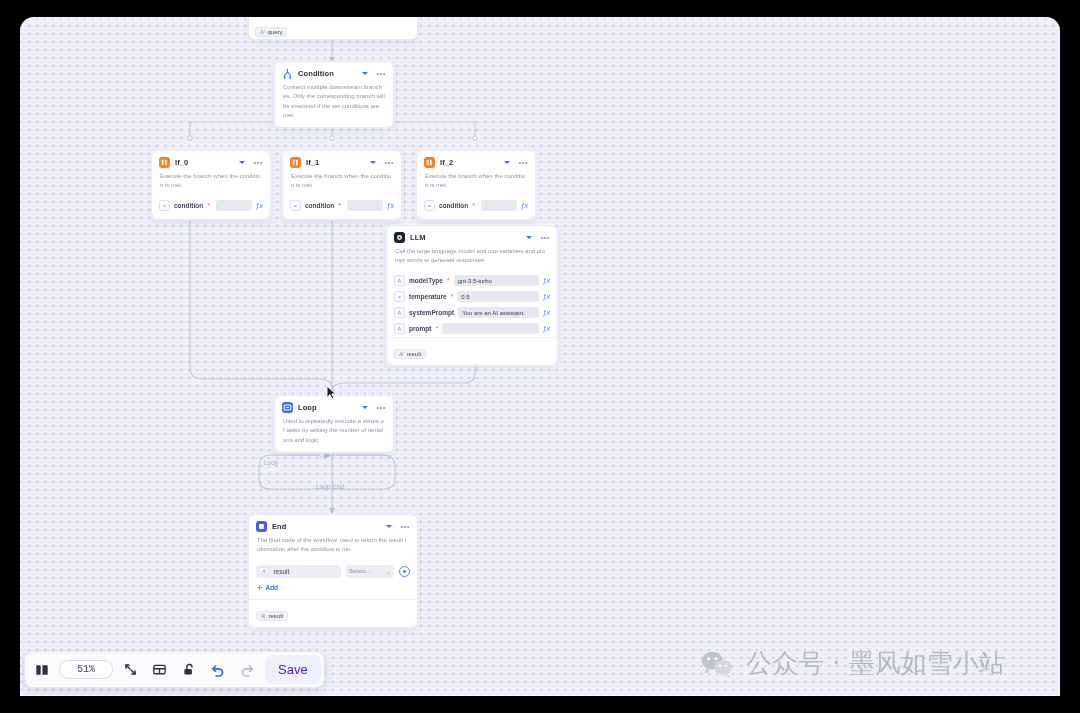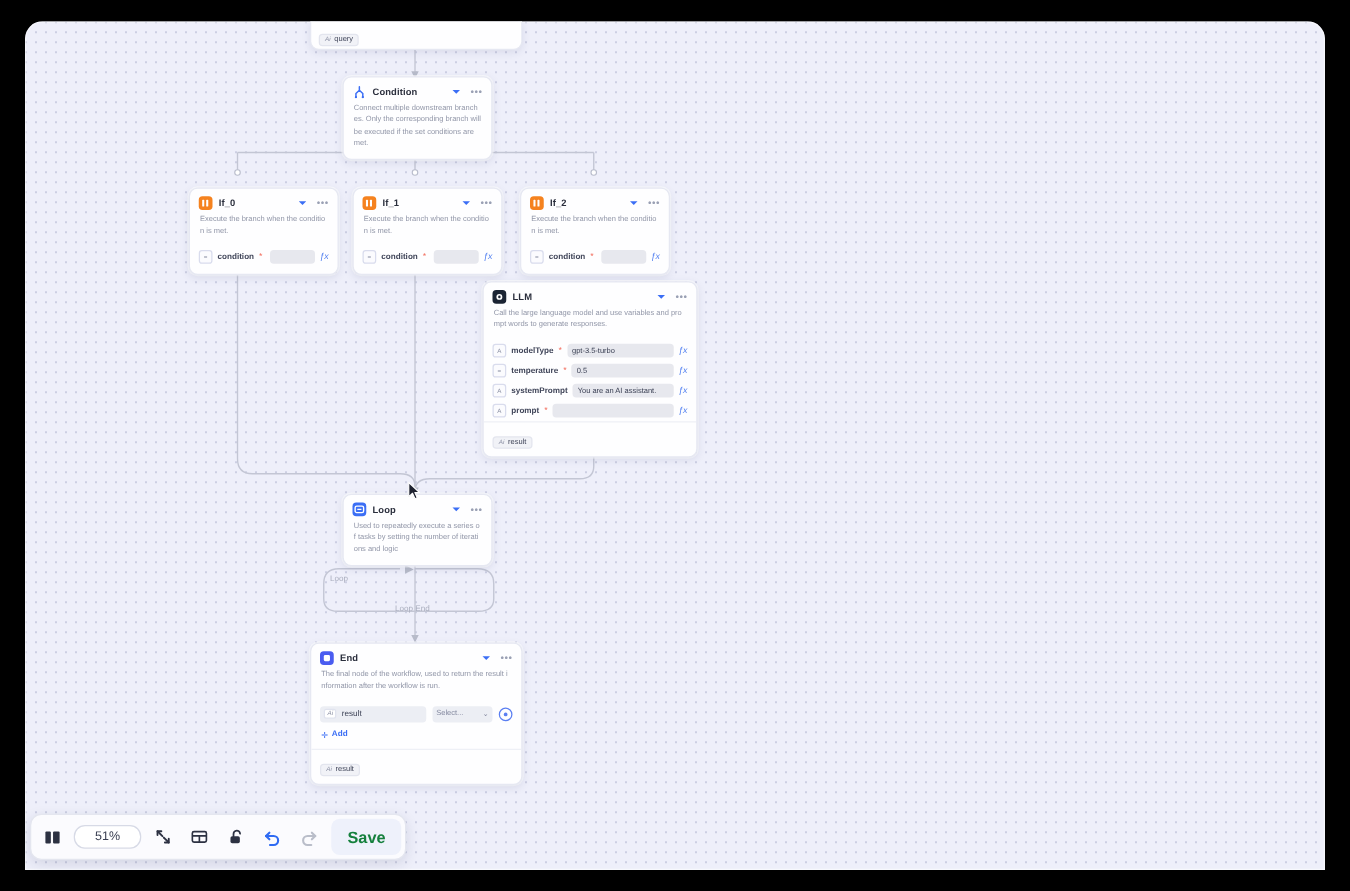--- a/index.html
+++ b/index.html
@@ -114,26 +114,26 @@
   .toolbar{
     position:absolute;left:24px;top:651px;height:35px;
     background:#fbfbfe;border-radius:9px;border:1px solid #e4e6ef;
     box-shadow:0 3px 10px rgba(30,40,80,.13);
     display:flex;align-items:center;padding:0 3px;gap:2px;
   }
   .tb{width:27px;height:27px;display:flex;align-items:center;justify-content:center;border-radius:6px;}
   .zoom-pill{
     height:17px;min-width:38px;border:1px solid #d7dae6;border-radius:9px;background:#fff;
     display:flex;align-items:center;justify-content:center;font-size:10px;color:#3a3f52;
-    padding:0 7px;margin:0 2px;
+    padding:0 7px;margin:0 2px;font-family:Liberation Mono, monospace;
   }
   .save-btn{
     height:29px;padding:0 13px;background:#eef1fb;border-radius:7px;
     display:flex;align-items:center;justify-content:center;
-    font-size:13px;color:#15803d;font-weight:bold;margin-left:3px;
+    font-size:13px;color:#4c1d95;font-weight:normal;margin-left:3px;
   }
 
   
   .watermark{
     position:absolute;left:700px;top:646px;display:flex;align-items:center;gap:12px;
     font-size:26px;color:#b6b8bf;font-family:"DejaVu Sans",sans-serif;white-space:nowrap;
   }
   .wm-ic{width:34px;height:28px;flex:none;}
 </style>
 </head>
@@ -434,14 +434,27 @@
     </div>
     <div class="tb">
       <svg width="16" height="16" viewBox="0 0 16 16" fill="none" stroke="#b9bdc9" stroke-width="1.7" stroke-linecap="round" stroke-linejoin="round">
           <path d="M10.5 4.2l2.7 2.6-2.7 2.6"></path>
           <path d="M13.2 6.8H7.1a3.6 3.6 0 0 0 0 7.2H10"></path>
         </svg>
     </div>
     <div class="save-btn">Save</div>
   </div>
 
+  <div class="watermark">
+    <svg class="wm-ic" viewBox="0 0 36 30">
+      <ellipse cx="13" cy="11.5" rx="11.5" ry="9.6" fill="#c2c4cb"></ellipse>
+      <path d="M7 19.5 5 25l5.2-2.9z" fill="#c2c4cb"></path>
+      <circle cx="9" cy="9.4" r="1.7" fill="#fff"></circle>
+      <circle cx="17" cy="9.4" r="1.7" fill="#fff"></circle>
+      <ellipse cx="24.5" cy="18.6" rx="9.4" ry="7.8" fill="#d7d8dd"></ellipse>
+      <path d="M30 25.3 32 30l-4.6-2.5z" fill="#d7d8dd"></path>
+      <circle cx="21.4" cy="17" r="1.4" fill="#fff"></circle>
+      <circle cx="27.8" cy="17" r="1.4" fill="#fff"></circle>
+    </svg>
+    <span>公众号 · 墨风如雪小站</span>
+  </div>
 
 </div>
 
 </body></html>

